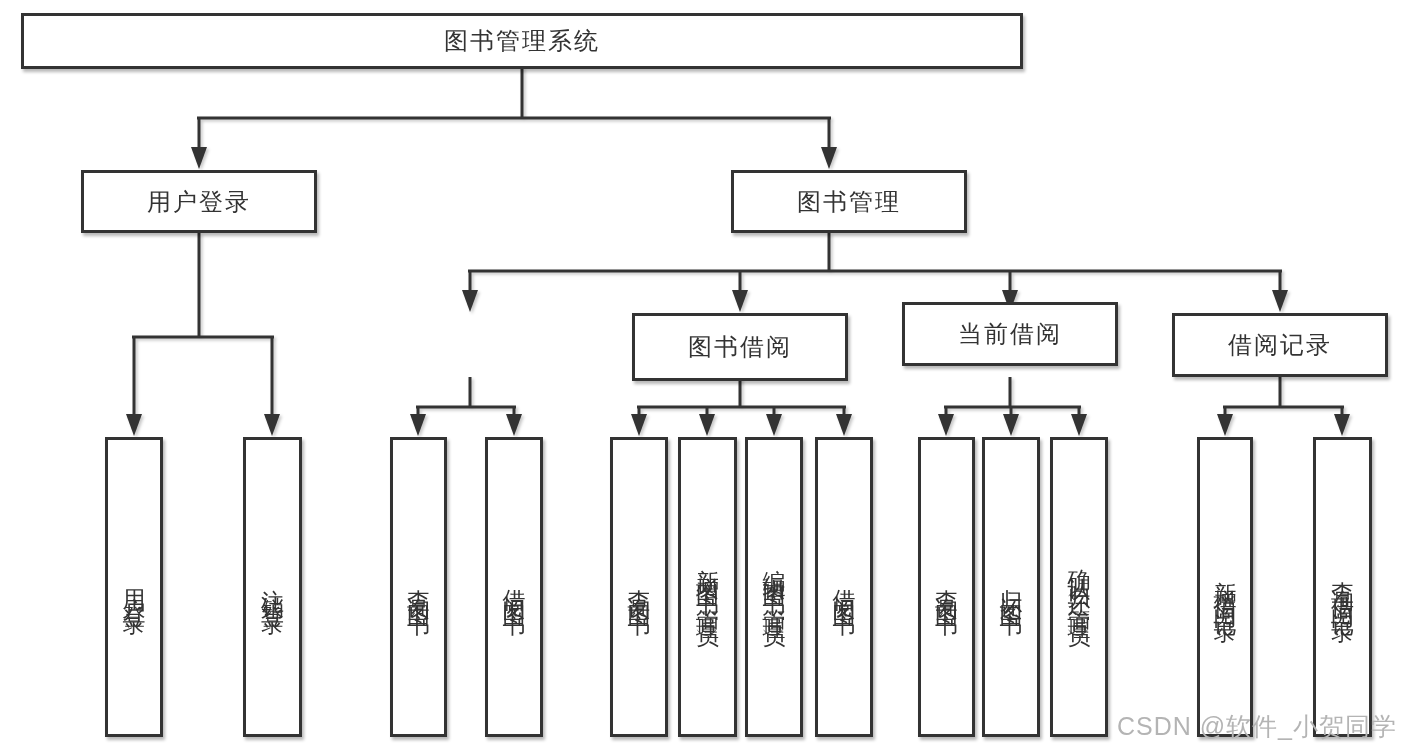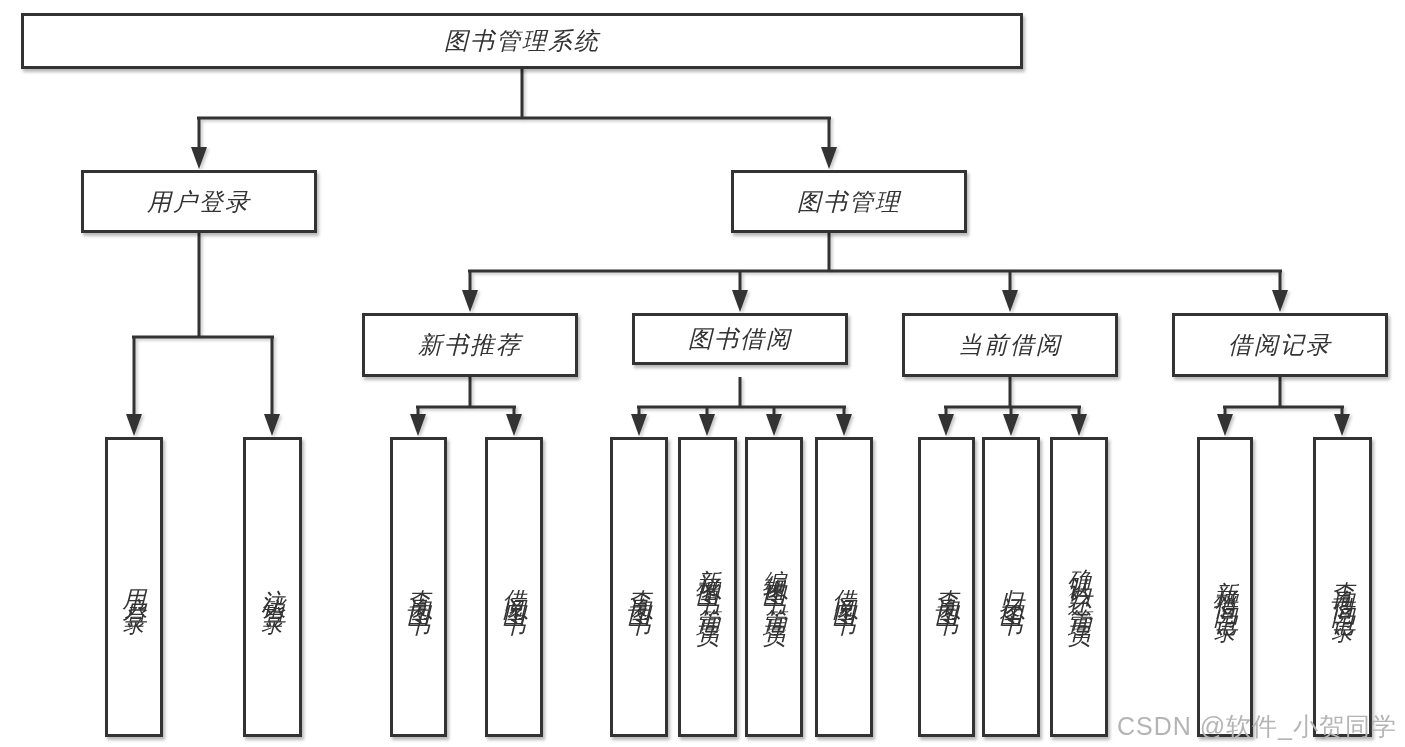--- a/index.html
+++ b/index.html
@@ -22,21 +22,20 @@
   svg.connectors polygon { fill: #333333; stroke: none; }
   .node {
     position: absolute;
     box-sizing: border-box;
     background: #ffffff;
     border: 3px solid #333333;
     display: flex;
     align-items: center;
     justify-content: center;
     box-shadow: 2px 3px 3px rgba(0,0,0,0.28);
-    font-style: italic;
   }
   .hnode { font-size: 24px; letter-spacing: 2px; }
   .vnode span {
     writing-mode: vertical-rl;
     text-orientation: mixed;
     font-size: 23px;
     letter-spacing: 8px;
     line-height: 1;
   }
   .watermark {
@@ -135,27 +134,24 @@
     <span>图书管理系统</span>
   </div>
 
   <div class="node hnode" style="left:81px; top:170px; width:236px; height:63px;">
     <span>用户登录</span>
   </div>
   <div class="node hnode" style="left:711px; top:170px; width:236px; height:63px;margin-left:20px;">
     <span>图书管理</span>
   </div>
 
-  <div class="node hnode" style="left:362px; top:313px; width:216px; height:64px;">
-    <span>新书推荐</span>
-  </div>
-  <div class="node hnode" style="left:632px; top:313px; width:216px; height:52px;">
+  <div class="node hnode" style="left:632px; top:313px; width:216px; height:68px;">
     <span>图书借阅</span>
   </div>
-  <div class="node hnode" style="left:902px; top:313px; width:216px; height:64px;">
+  <div class="node hnode" style="left:902px; top:302px; width:216px; height:64px;">
     <span>当前借阅</span>
   </div>
   <div class="node hnode" style="left:1172px; top:313px; width:216px; height:64px;">
     <span>借阅记录</span>
   </div>
 
   <div class="node vnode" style="left:105px; top:437px; width:58px; height:300px;">
     <span>用户登录</span>
   </div>
   <div class="node vnode" style="left:243px; top:437px; width:59px; height:300px;">

